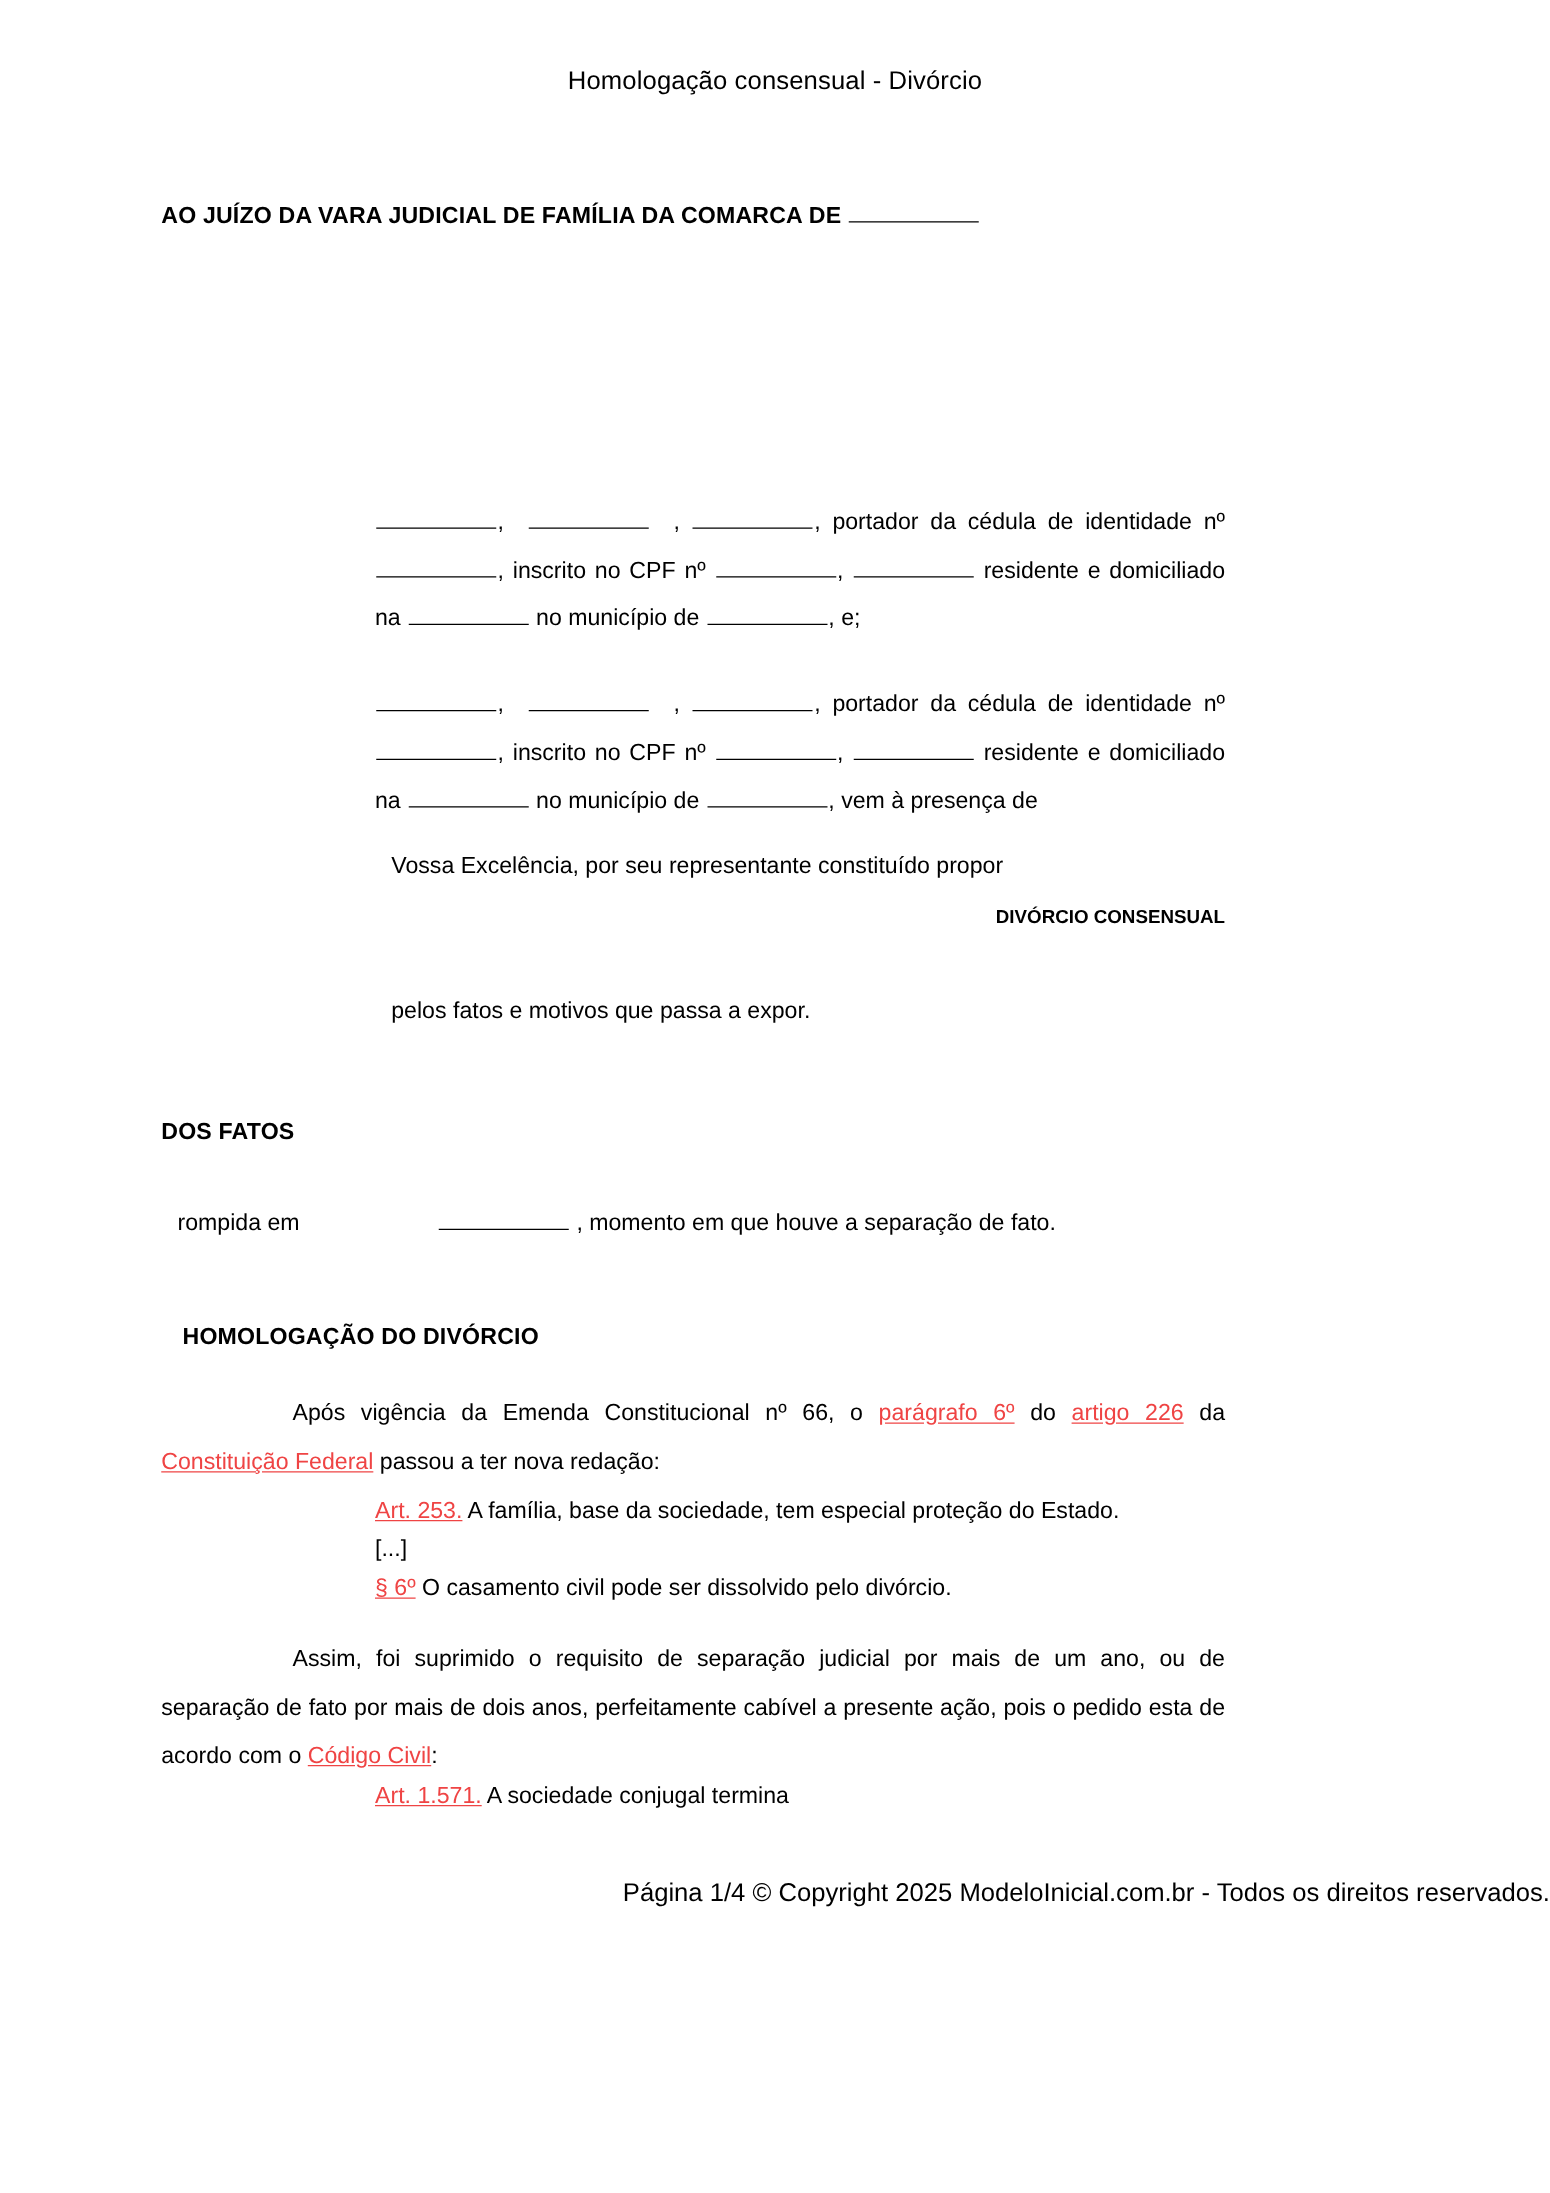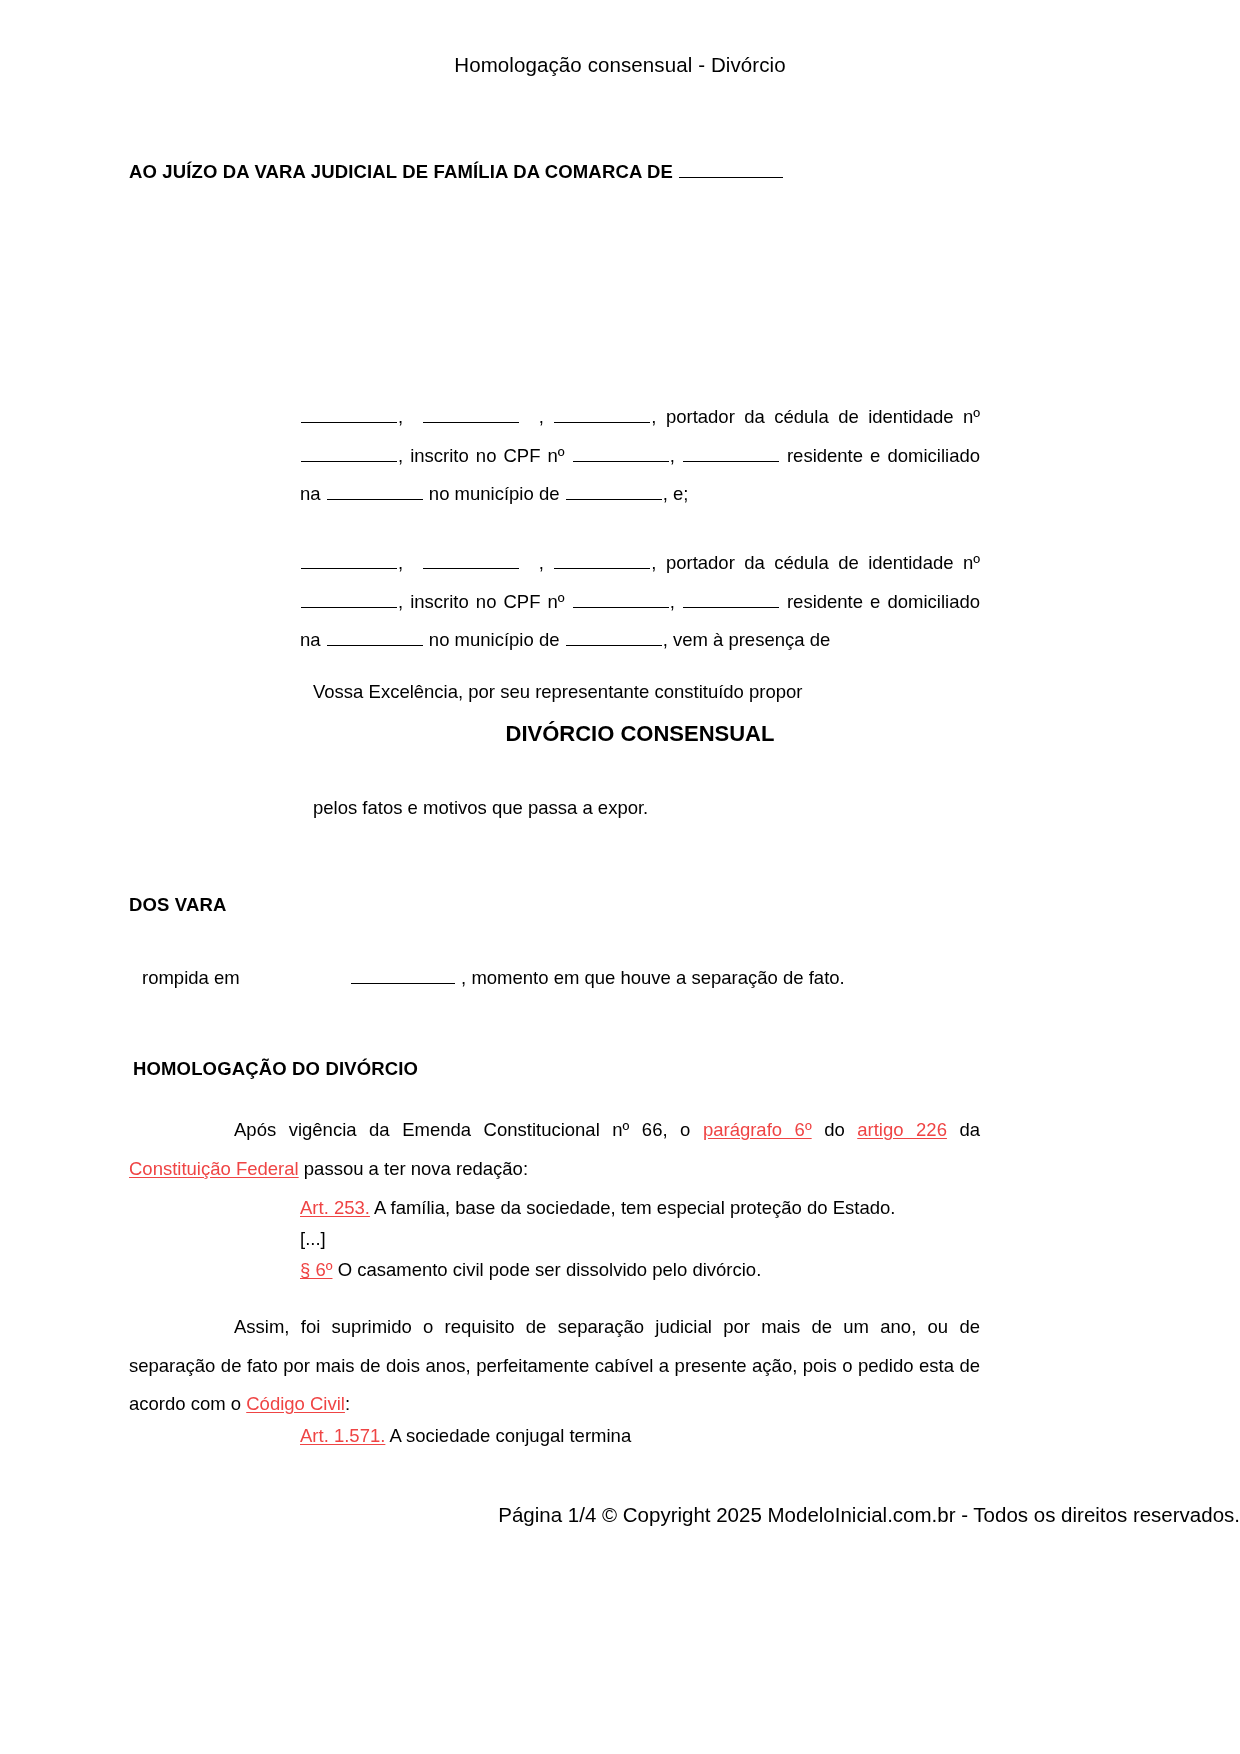--- a/index.html
+++ b/index.html
@@ -47,23 +47,23 @@
   .blk { position: relative; }
 
   .h-bold {
     font-weight: bold;
     font-size: 18.5px;
     line-height: 24px;
     letter-spacing: 0.15px;
   }
 
   .h-center {
-    text-align: center;
+    text-align: right;
     font-weight: bold;
-    font-size: 22px;
+    font-size: 15px;
     line-height: 24px;
   }
 
   p.para {
     margin: 0;
     font-size: 18.5px;
     line-height: 38.5px;
     text-align: justify;
     text-justify: inter-word;
   }
@@ -106,21 +106,21 @@
   }
 
   
   #b-court      { position: absolute; top: 160px;  left: 0;    width: 851px; }
   #b-party1     { position: absolute; top: 398px;  left: 171px; width: 680px; }
   #b-party2     { position: absolute; top: 544px;  left: 171px; width: 680px; }
   #b-divorcio   { position: absolute; top: 722px;  left: 171px; width: 680px; }
   #b-pelos      { position: absolute; top: 776px;  left: 171px; width: 680px; }
   #b-dosfatos   { position: absolute; top: 893px;  left: 0;    width: 851px; }
   #b-fatos-p    { position: absolute; top: 946px;  left: 0;    width: 851px; }
-  #b-homolog    { position: absolute; top: 1057px; left: 4px;    width: 851px; }
+  #b-homolog    { position: absolute; top: 1057px; left: 17px;    width: 851px; }
   #b-homolog-p  { position: absolute; top: 1111px; left: 0;    width: 851px; }
   #b-quote1     { position: absolute; top: 1192px; left: 171px; width: 680px; }
   #b-assim      { position: absolute; top: 1308px; left: 0;    width: 851px; }
   #b-quote2     { position: absolute; top: 1420px; left: 171px; width: 680px; }
 
   
   .gap-wide { display: inline-block; width: 100px; }
 
   
   .doc-footer {
@@ -155,21 +155,21 @@
       <p class="para"><span class="blank bl-m"></span><span>,</span>&nbsp; <span class="blank bl-m"></span>&nbsp; <span>,</span> <span class="blank bl-m"></span><span>, portador da cédula de identidade</span> <span>nº</span> <span class="blank bl-m"></span><span>, inscrito no CPF nº</span> <span class="blank bl-m"></span><span>,</span> <span class="blank bl-m"></span> <span>residente e</span> <span>domiciliado na</span> <span class="blank bl-m"></span> <span>no município de</span> <span class="blank bl-m"></span><span>, vem à presença de</span></p>
       <p class="para-left">Vossa Excelência, por seu representante constituído propor</p>
     </div>
 
     <div class="blk h-center" id="b-divorcio">DIVÓRCIO CONSENSUAL</div>
 
     <div class="blk" id="b-pelos">
       <p class="para-left">pelos fatos e motivos que passa a expor.</p>
     </div>
 
-    <div class="blk h-bold" id="b-dosfatos">DOS VARA</div>
+    <div class="blk h-bold" id="b-dosfatos">DOS FATOS</div>
 
     <div class="blk" id="b-fatos-p">
       <p class="para-left"><span>rompida em</span> <span class="gap-wide"></span> <span class="blank bl-l"></span> <span>, momento em que houve a separação de fato.</span></p>
     </div>
 
     <div class="blk h-bold" id="b-homolog">HOMOLOGAÇÃO DO DIVÓRCIO</div>
 
     <div class="blk" id="b-homolog-p">
       <p class="para"><span class="indent"></span><span>Após vigência da Emenda Constitucional nº 66, o</span> <a class="lk" href="#">parágrafo 6º</a> <span>do</span> <a class="lk" href="#">artigo 226</a> <span>da</span> <a class="lk" href="#">Constituição Federal</a> <span>passou a ter nova redação:</span></p>
     </div>

